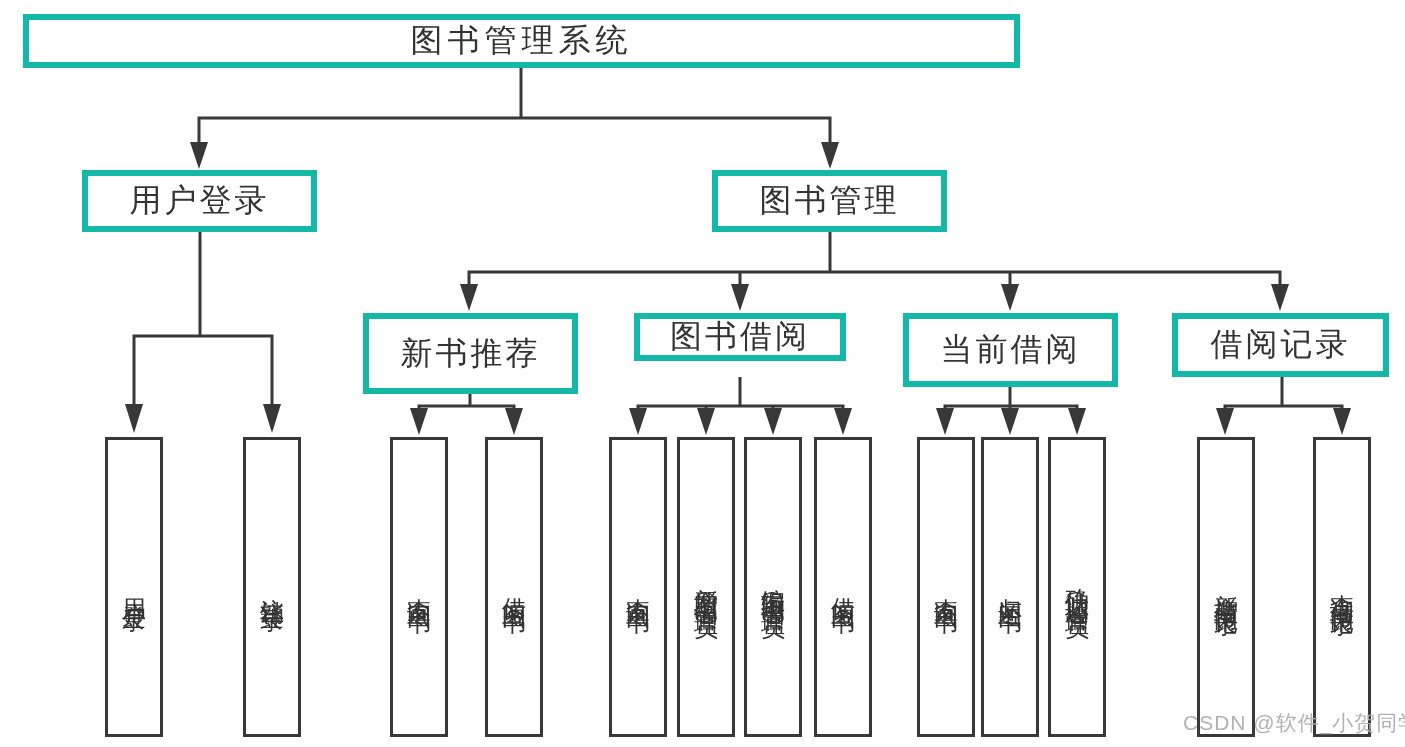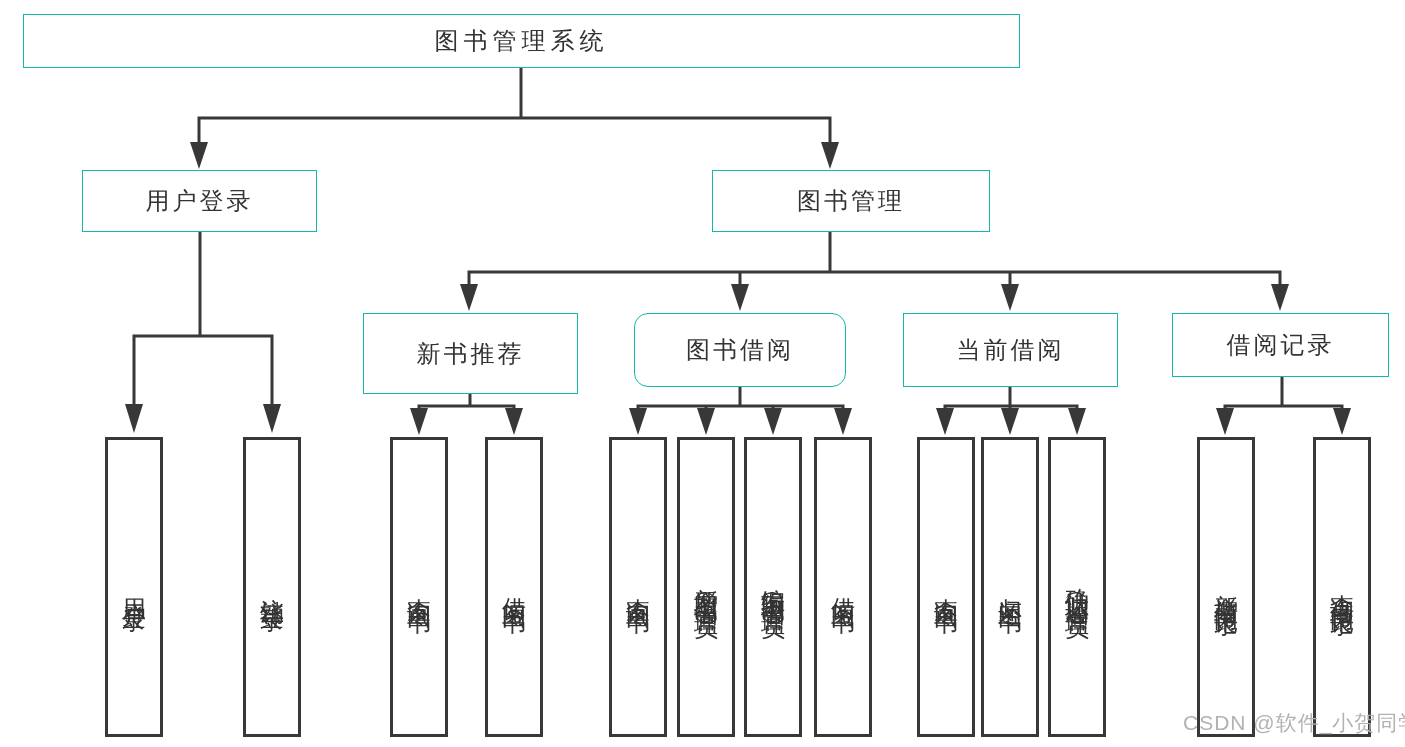--- a/index.html
+++ b/index.html
@@ -13,26 +13,26 @@
   }
   .connectors {
     position: absolute;
     left: 0; top: 0;
     width: 1405px; height: 747px;
     z-index: 1;
   }
   .hnode {
     position: absolute;
     box-sizing: border-box;
-    border: 1px solid #14b8a6;
+    border: 6px solid #14b8a6;
     background: #ffffff;
     display: flex;
     align-items: center;
     justify-content: center;
-    font-size: 24px;
+    font-size: 32px;
     letter-spacing: 3px;
     color: #333333;
     z-index: 2;
     white-space: nowrap;
   }
   .hnode.root { letter-spacing: 5px; }
   .vnode {
     position: absolute;
     box-sizing: border-box;
     border: 3px solid #383838;
@@ -125,24 +125,24 @@
       <polygon points="1068,408 1086,408 1077,435"></polygon>
 
       <polygon points="1216,408 1234,408 1225,435"></polygon>
       <polygon points="1333,408 1351,408 1342,435"></polygon>
     </g>
   </svg>
 
   <div class="hnode root" style="left:23px; top:14px; width:997px; height:54px;">图书管理系统</div>
 
   <div class="hnode" style="left:82px; top:170px; width:235px; height:62px;">用户登录</div>
-  <div class="hnode" style="left:712px; top:170px; width:278px; height:62px;">图书管理</div>
+  <div class="hnode" style="left:712px; top:170px; width:235px; height:62px;">图书管理</div>
 
   <div class="hnode" style="left:363px; top:313px; width:215px; height:81px;">新书推荐</div>
-  <div class="hnode" style="left:634px; top:313px; width:212px; height:74px;border-radius:14px;">图书借阅</div>
+  <div class="hnode" style="left:634px; top:313px; width:212px; height:48px;">图书借阅</div>
   <div class="hnode" style="left:903px; top:313px; width:215px; height:74px;">当前借阅</div>
   <div class="hnode" style="left:1172px; top:313px; width:217px; height:64px;">借阅记录</div>
 
   <div class="vnode" style="left:105px;">
     <span>用户登录</span>
   </div>
   <div class="vnode" style="left:243px;">
     <span>注销登录</span>
   </div>
 

